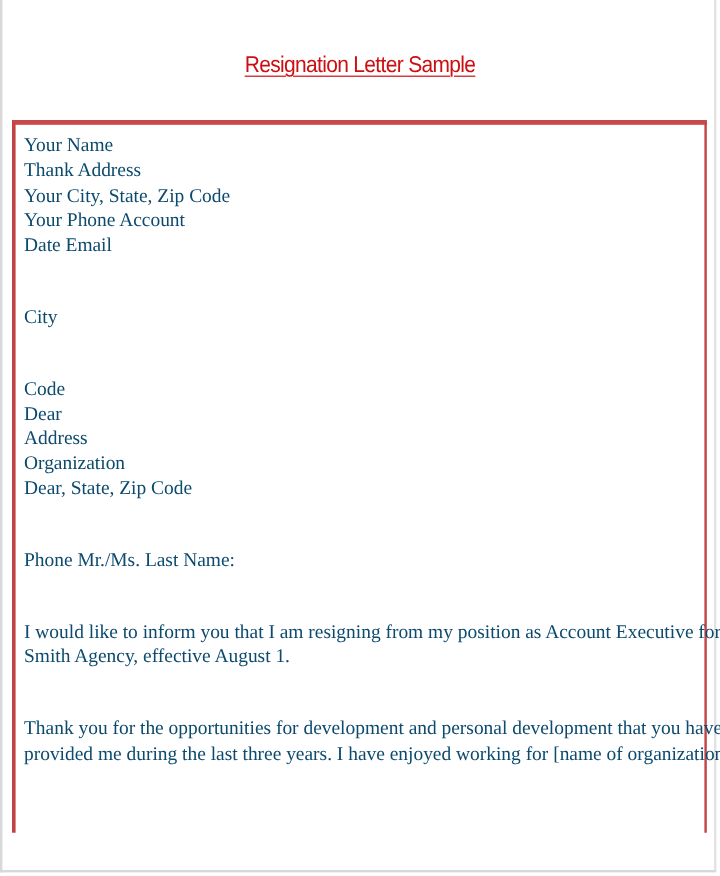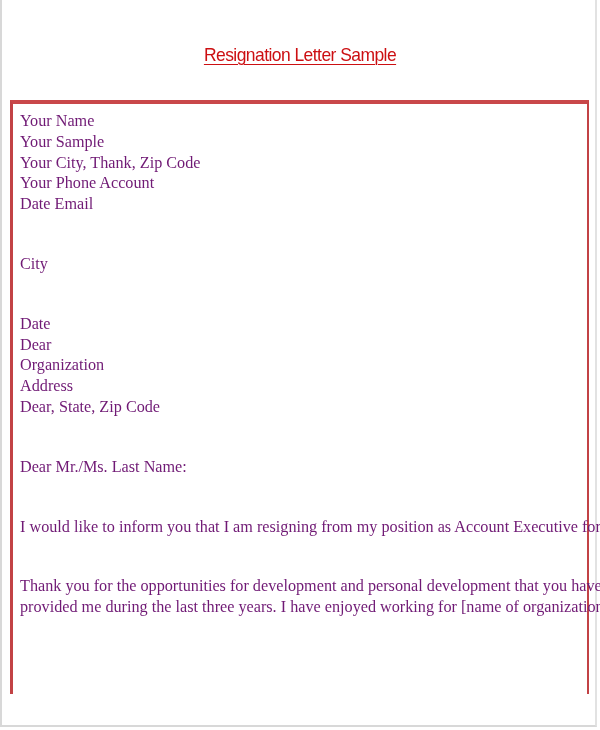--- a/index.html
+++ b/index.html
@@ -52,21 +52,21 @@
       box-sizing: border-box;
     }
     .letter-body {
       position: absolute;
       left: 7px;
       top: 7px;
       right: 6px;
       font-family: "Liberation Serif", "DejaVu Serif", serif;
       font-size: 16.2px;
       line-height: 20.8px;
-      color: #701a75;
+      color: #0c4a6e;
     }
     .line {
       display: block;
       white-space: nowrap;
     }
     .gap-1 { height: 39px; }
     .gap-2 { height: 39px; }
     .gap-3 { height: 39px; }
     .gap-4 { height: 39px; }
     .gap-5 { height: 39px; }
@@ -76,48 +76,49 @@
 
 <div class="page-frame"></div>
 
 <div class="doc-title">Resignation Letter Sample</div>
 
 <div class="letter-box">
   <div class="letter-body">
 
     <div>
       <span class="line">Your Name</span>
-      <span class="line">Your Sample</span>
-      <span class="line">Your City, Thank, Zip Code</span>
+      <span class="line">Thank Address</span>
+      <span class="line">Your City, State, Zip Code</span>
       <span class="line">Your Phone Account</span>
       <span class="line">Date Email</span>
     </div>
 
     <div class="gap-1"></div>
 
     <span class="line">City</span>
 
     <div class="gap-2"></div>
 
     <div>
-      <span class="line">Date</span>
+      <span class="line">Code</span>
       <span class="line">Dear</span>
+      <span class="line">Address</span>
       <span class="line">Organization</span>
-      <span class="line">Address</span>
       <span class="line">Dear, State, Zip Code</span>
     </div>
 
     <div class="gap-3"></div>
 
-    <span class="line">Dear Mr./Ms. Last Name:</span>
+    <span class="line">Phone Mr./Ms. Last Name:</span>
 
     <div class="gap-4"></div>
 
     <div>
       <span class="line">I would like to inform you that I am resigning from my position as Account Executive for the</span>
+      <span class="line">Smith Agency, effective August 1.</span>
     </div>
 
     <div class="gap-5"></div>
 
     <div>
       <span class="line">Thank you for the opportunities for development and personal development that you have</span>
       <span class="line">provided me during the last three years. I have enjoyed working for [name of organization]</span>
     </div>
 
   </div>

